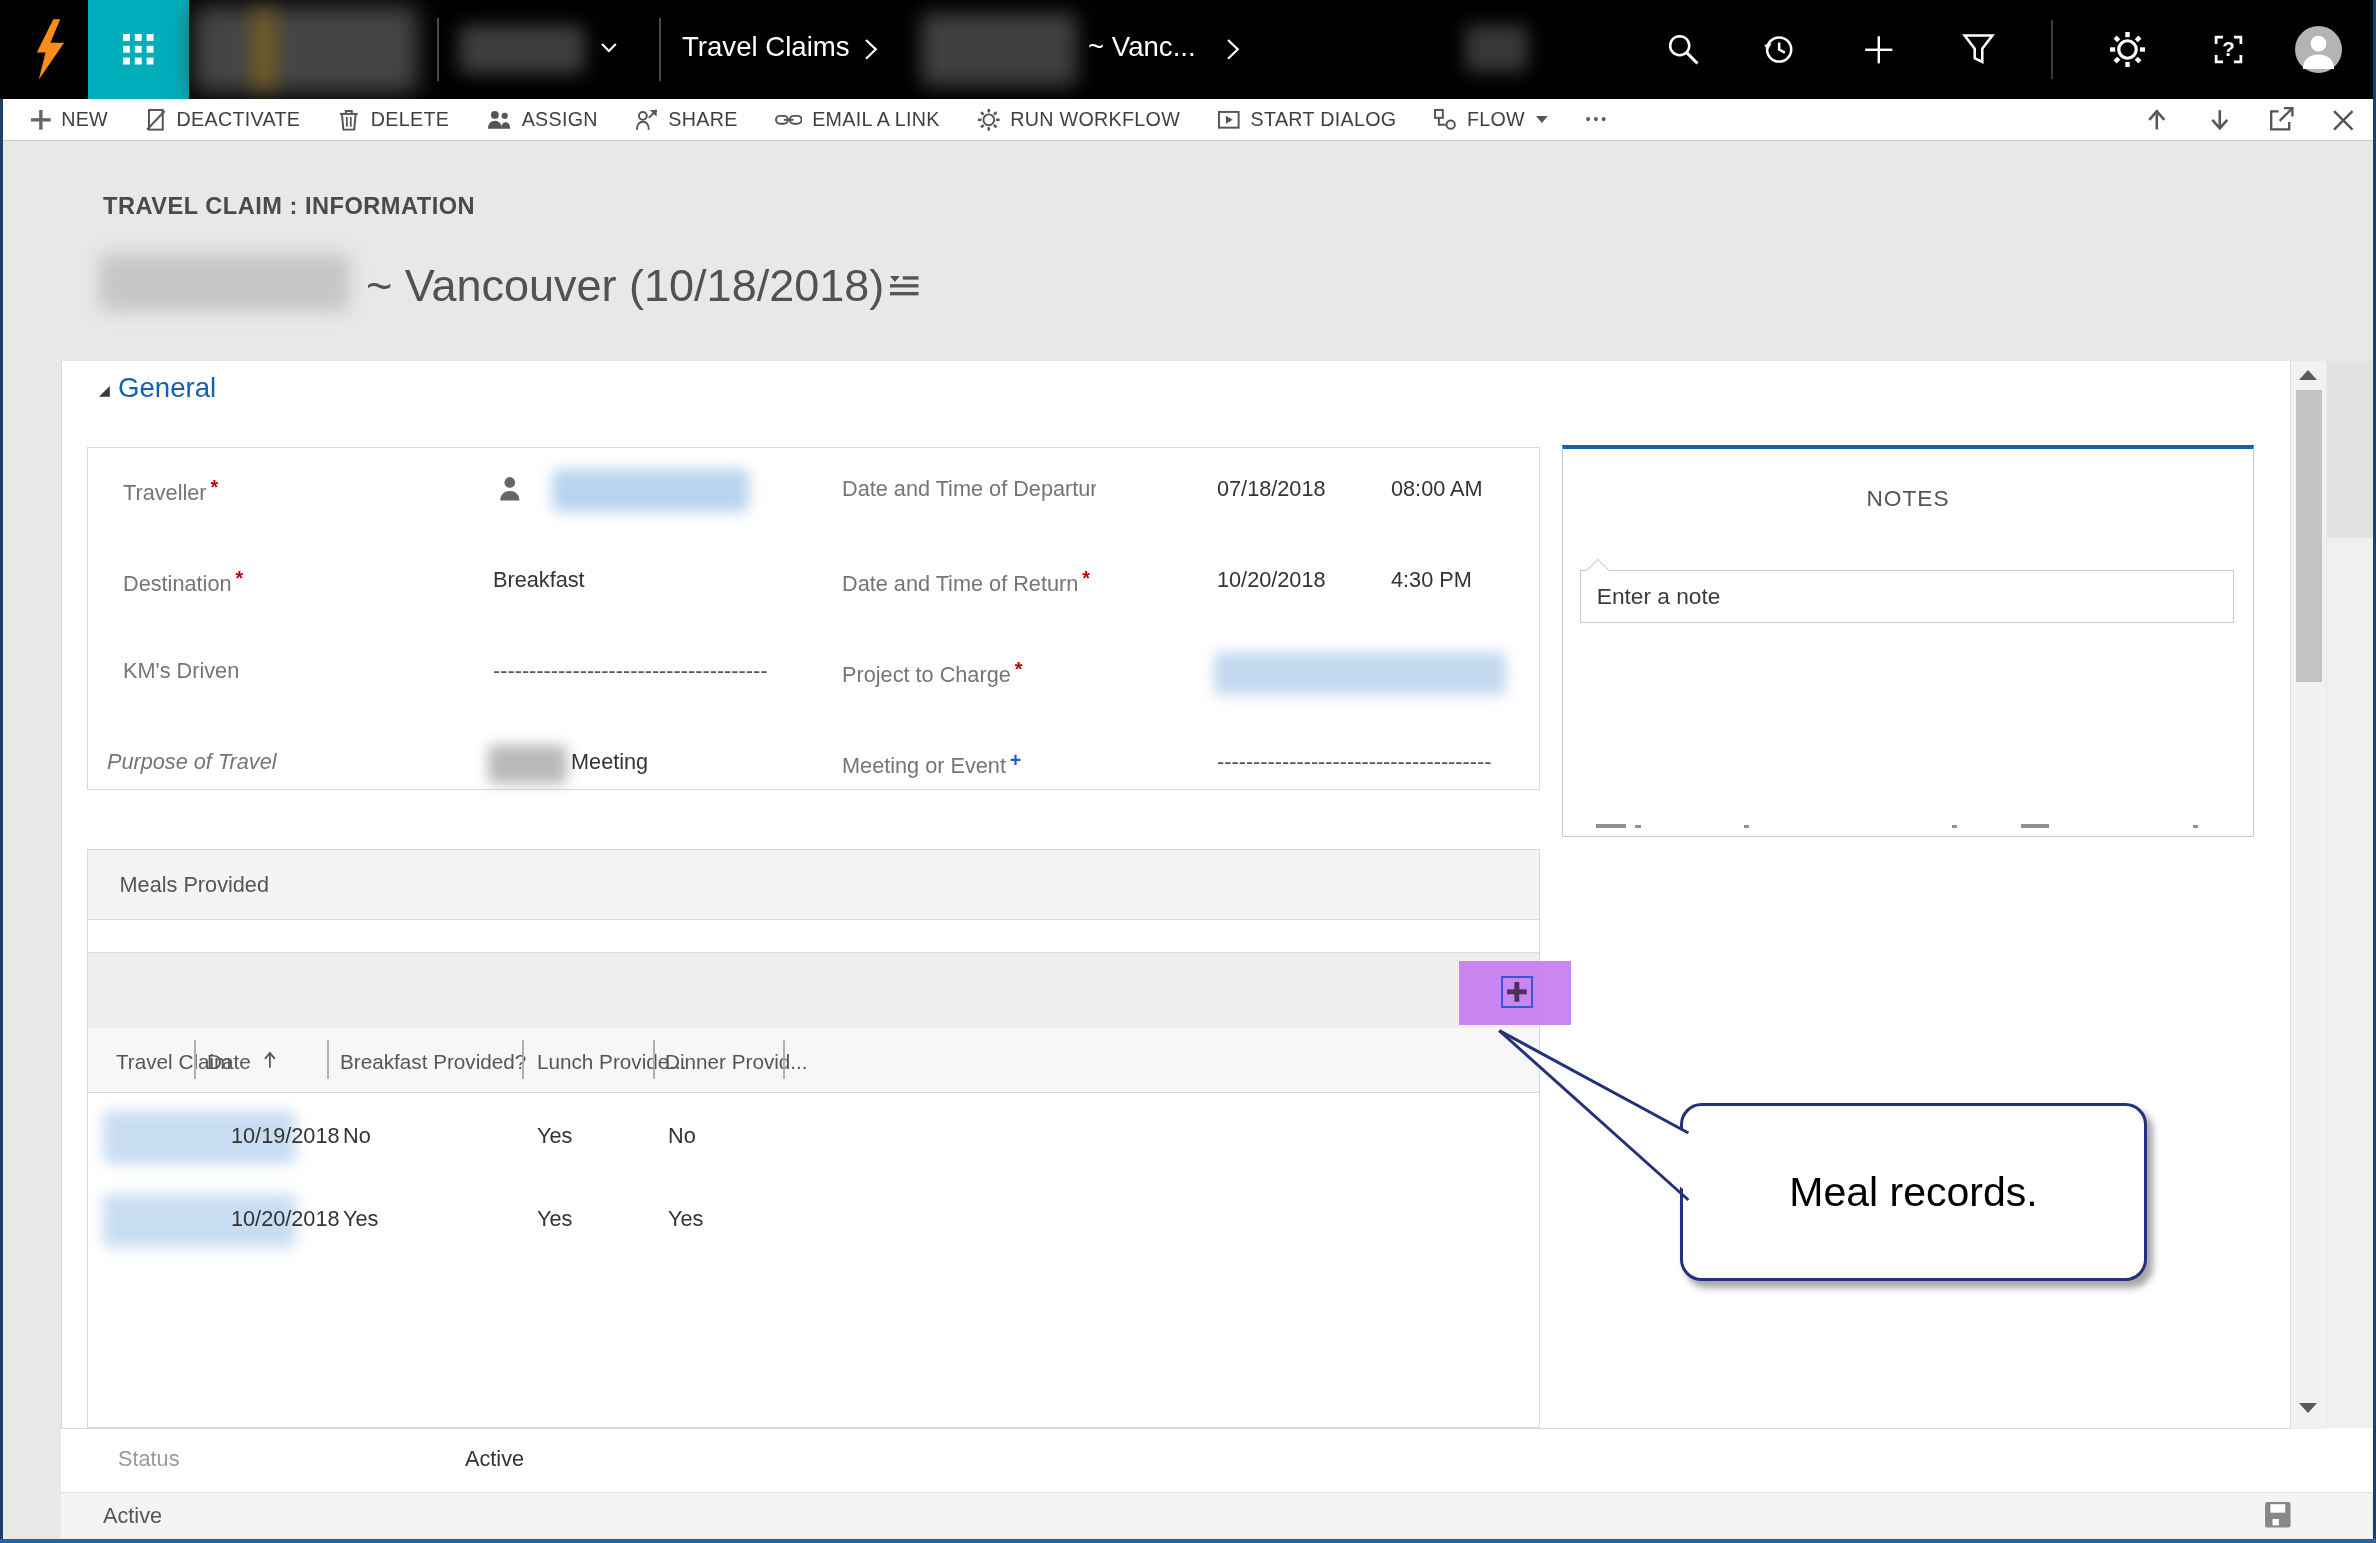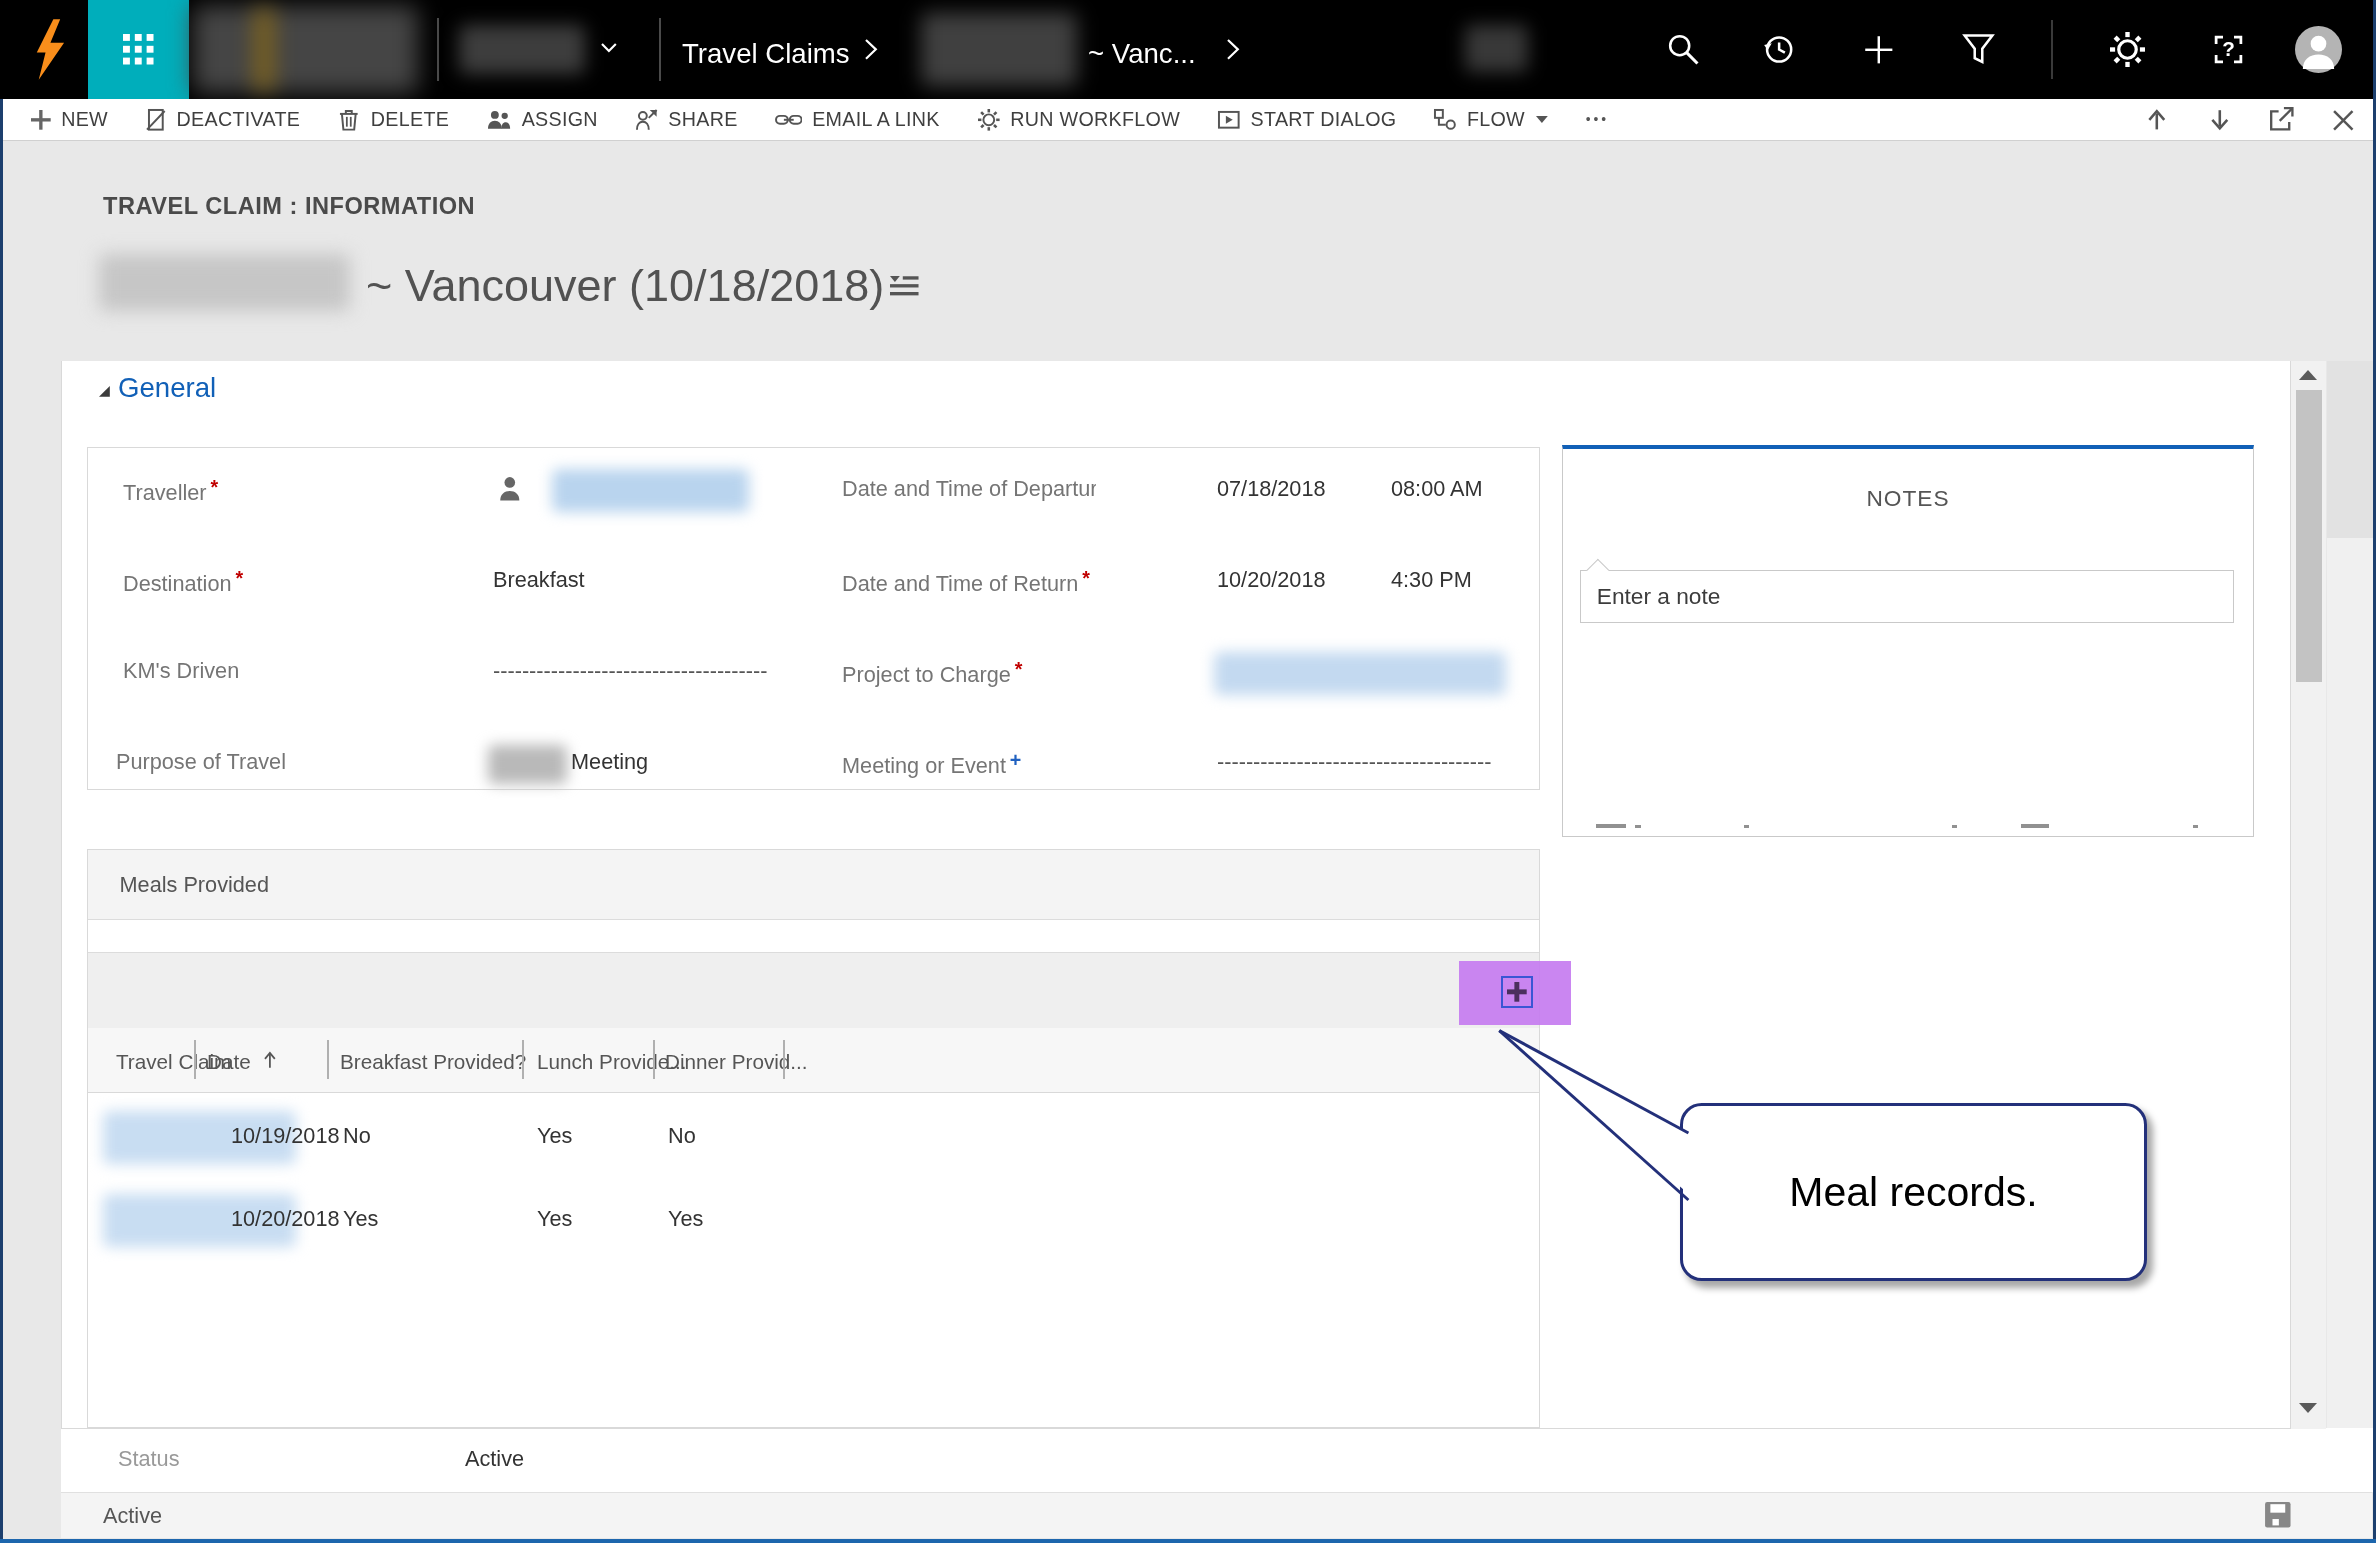--- a/index.html
+++ b/index.html
@@ -3,21 +3,21 @@
 <meta charset="utf-8">
 <style>
   html,body{margin:0;padding:0;background:#222;}
   .app{position:relative;width:2376px;height:1544px;background:#e8e8e8;overflow:hidden;
        font-family:"Liberation Sans","DejaVu Sans",sans-serif;}
   .abs{position:absolute;}
   .blur{position:absolute;filter:blur(7.9px);border-radius:5.9px;}
   
   .topbar{position:absolute;left:0;top:0;width:2376px;height:99px;background:#000;}
   .crumb{position:absolute;top:0;height:94px;display:flex;align-items:center;color:#fff;
-         font-size:27.6px;font-weight:400;margin-top:7px;}
+         font-size:27.6px;font-weight:400;}
   .tdiv{position:absolute;top:17.7px;width:2px;height:63px;background:#4a4a4a;}
   
   .cmdbar{position:absolute;left:0;top:99px;width:2376px;height:42px;background:#fff;
           border-bottom:1px solid #d0d0d0;display:flex;align-items:center;padding-left:29.6px;box-sizing:border-box;}
   .cmd{display:flex;align-items:center;gap:9.9px;margin-right:37px;font-size:19.7px;color:#3f3f3f;
        letter-spacing:0.3px;white-space:nowrap;cursor:default;}
   .cmd svg{flex:0 0 auto;}
   
   .caption{position:absolute;left:103px;top:193px;font-size:23.6px;font-weight:700;color:#4a4a4a;letter-spacing:0.5px;}
   .rtitle{position:absolute;left:366px;top:260px;font-size:45px;font-weight:300;color:#525252;white-space:nowrap;}
@@ -300,21 +300,21 @@
       <path d="M3,24 c0-6 4-9 9-9 s9,3 9,9 z" fill="#666"></path>
   </svg>
   <div class="blur" style="left:552px;top:469px;width:197px;height:43px;background:#b9d4ee;filter:blur(6.9px);"></div>
 
   <div class="flabel" style="left:123px;top:567px;"><span>Destination</span><span class="req">*</span></div>
   <div class="fval" style="left:493px;top:567px;">Breakfast</div>
 
   <div class="flabel" style="left:123px;top:658px;">KM's Driven</div>
   <div class="fval dash" style="left:493px;top:658px;">--------------------------------------</div>
 
-  <div class="flabel" style="left:116px;top:749px;">Purpose of Travel</div>
+  <div class="flabel" style="left:107px;top:749px;font-style:italic;">Purpose of Travel</div>
   <div class="blur" style="left:488px;top:745px;width:79px;height:39px;background:#b9b9b9;filter:blur(6.9px);"></div>
   <div class="fval" style="left:571px;top:749px;">Meeting</div>
 
   <div class="flabel" style="left:842px;top:476px;width:254px;overflow:hidden;">Date and Time of Departure</div>
   <div class="fval" style="left:1217px;top:476px;">07/18/2018</div>
   <div class="fval" style="left:1391px;top:476px;">08:00 AM</div>
 
   <div class="flabel" style="left:842px;top:567px;"><span>Date and Time of Return</span><span class="req">*</span></div>
   <div class="fval" style="left:1217px;top:567px;">10/20/2018</div>
   <div class="fval" style="left:1391px;top:567px;">4:30 PM</div>

